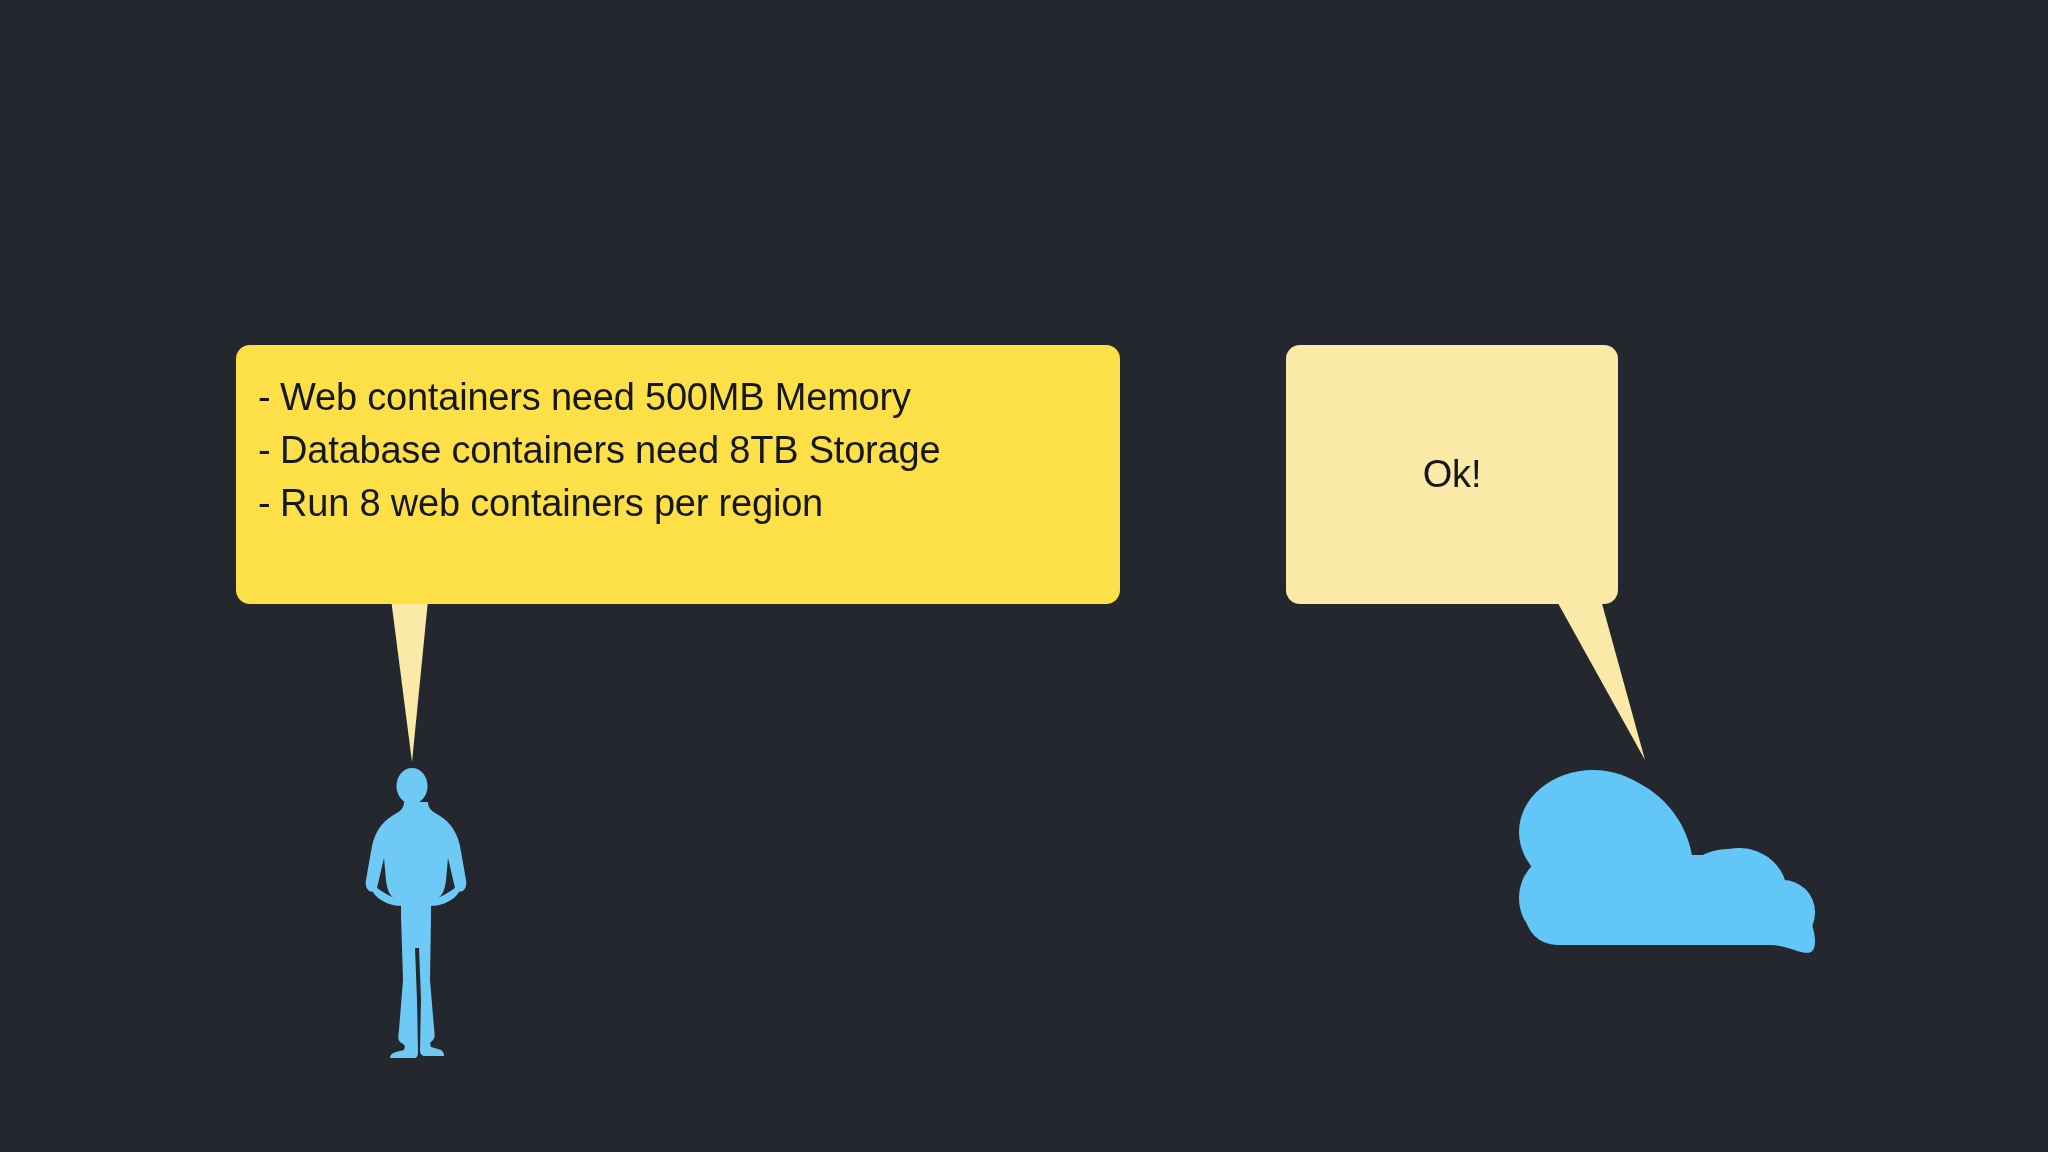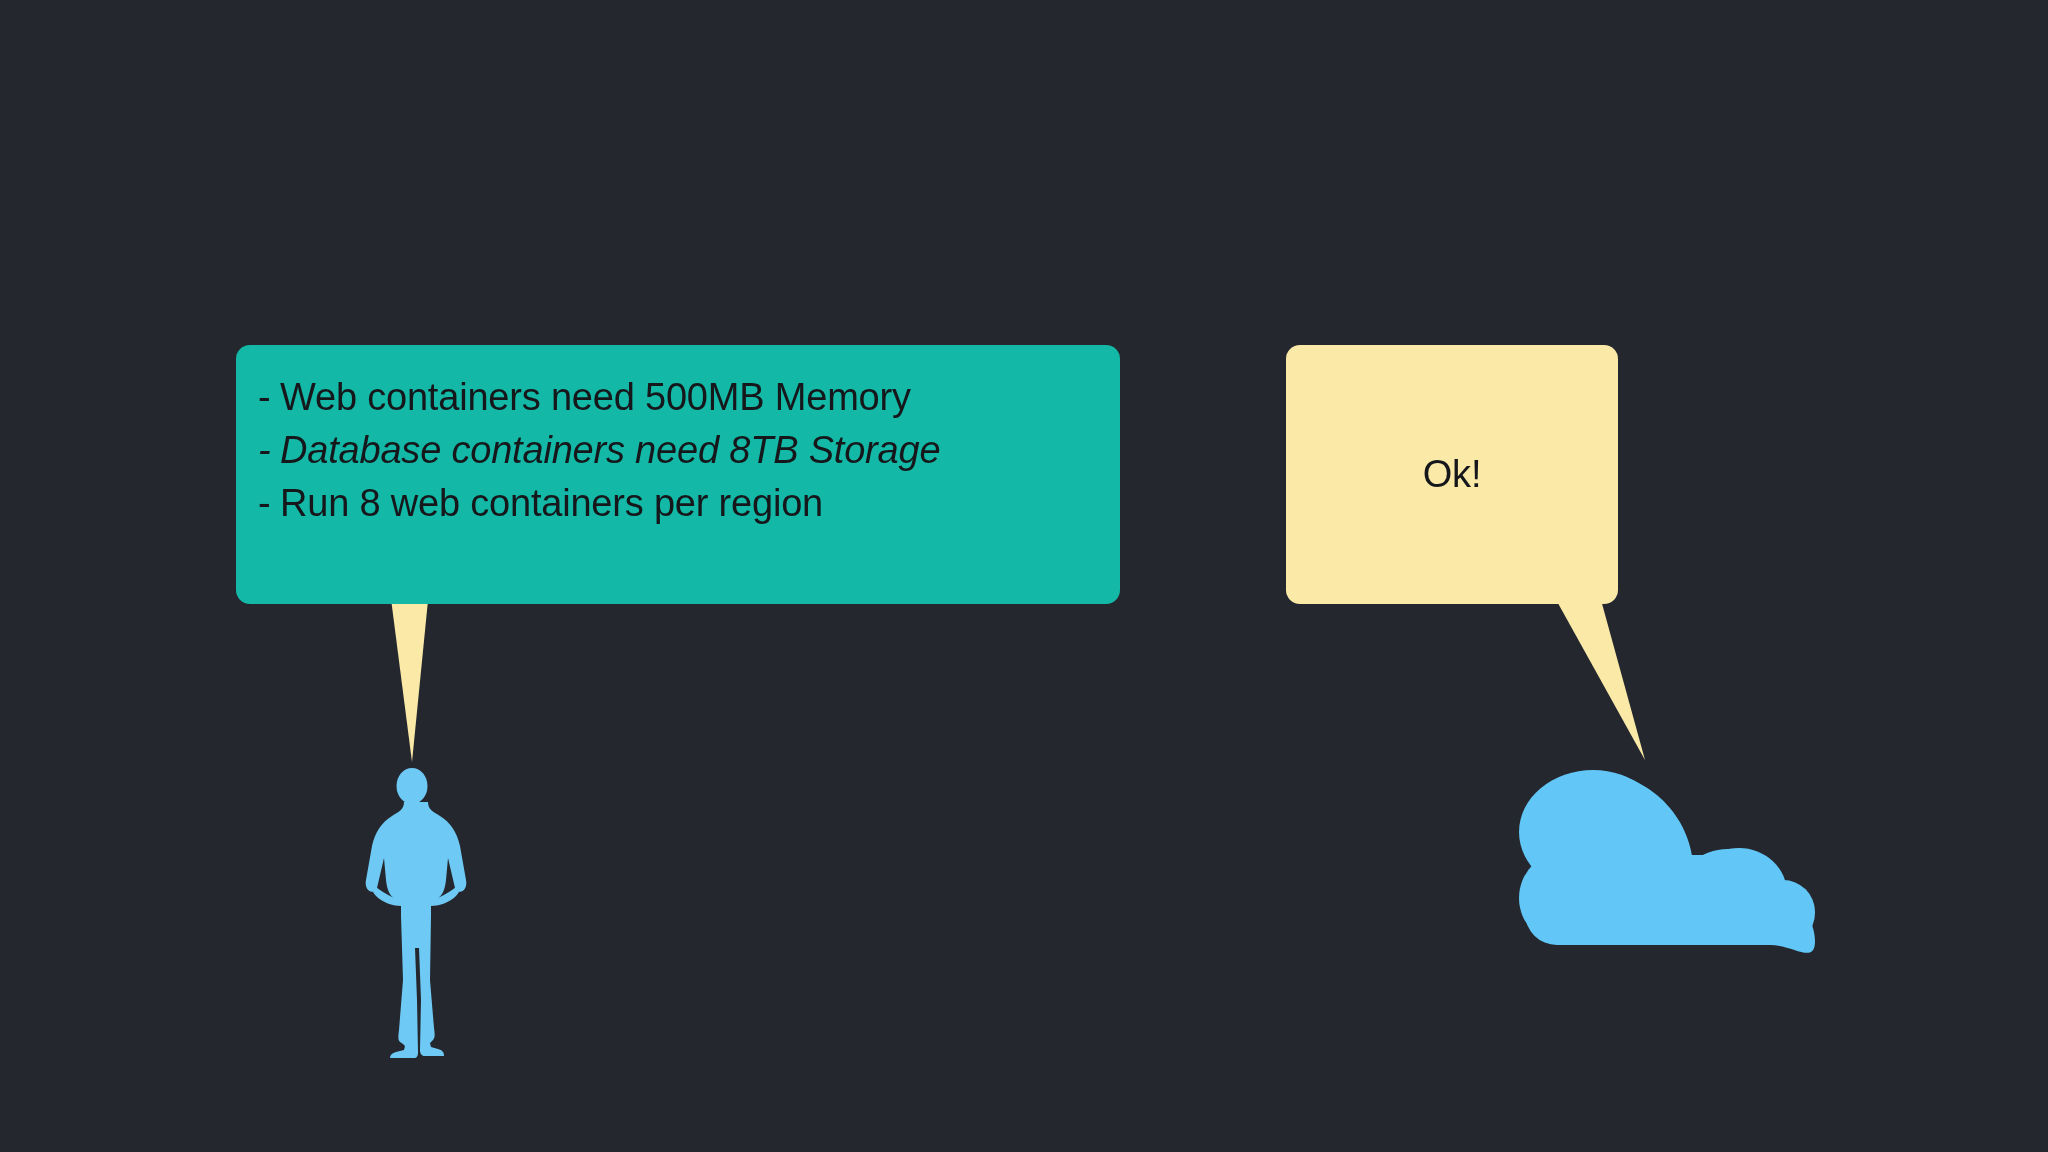--- a/index.html
+++ b/index.html
@@ -86,26 +86,26 @@
 
 <div id="canvas" style="background: rgb(36, 39, 46);">
 
   <svg class="overlay" viewBox="0 0 2048 1152" width="2048" height="1152" xmlns="http://www.w3.org/2000/svg">
 
     <polygon points="386,560 432,560 412,762" fill="#fbe9a8"></polygon>
 
     <polygon points="1534,560 1590,560 1645,760" fill="#fbe9a8"></polygon>
   </svg>
 
-  <div class="bubble bubble-requirements" style="background: #14b8a6; padding-left: 22px;">
+  <div class="bubble bubble-requirements" style="background: #fde047; padding-left: 22px;">
     <ul class="req-list">
       <li class="req-item" style="color: rgb(21, 23, 27);">
         <span class="dash">-</span><span>Web containers need 500MB Memory</span>
       </li>
-      <li class="req-item" style="color: rgb(21, 23, 27); font-style: italic;">
+      <li class="req-item" style="color: rgb(21, 23, 27);">
         <span class="dash">-</span><span>Database containers need 8TB Storage</span>
       </li>
       <li class="req-item" style="color: rgb(21, 23, 27);">
         <span class="dash">-</span><span>Run 8 web containers per region</span>
       </li>
     </ul>
   </div>
 
   <div class="bubble bubble-ok" style="background: rgb(251, 233, 168);">
     <div class="ok-text" style="color: rgb(21, 23, 27);">Ok!</div>

